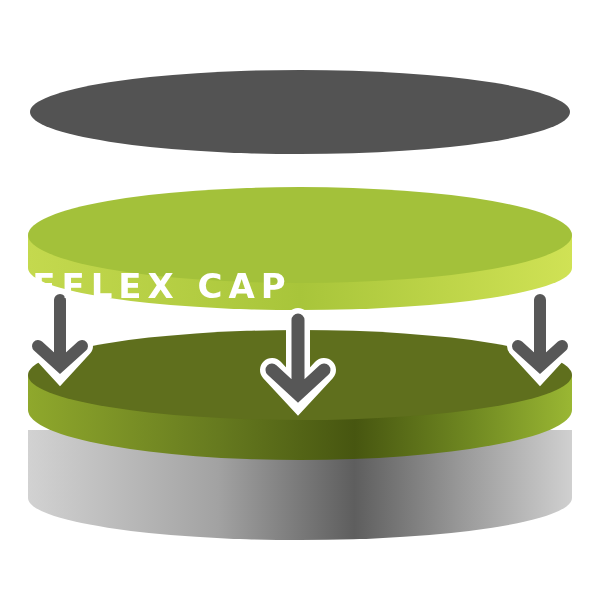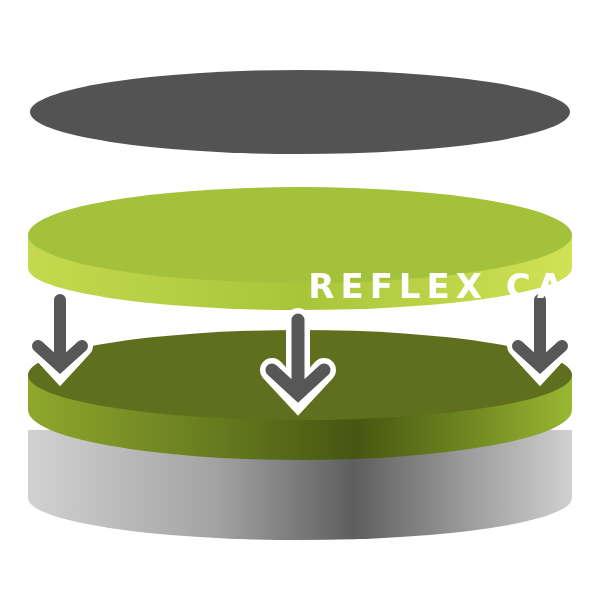--- a/index.html
+++ b/index.html
@@ -1,18 +1,18 @@
 <!DOCTYPE html>
 <html><head>
 <meta charset="utf-8">
 <style>
   html,body{margin:0;padding:0;background:#ffffff;}
   body{width:600px;height:600px;overflow:hidden;position:relative;font-family:"Liberation Sans",sans-serif;}
   svg{position:absolute;left:0;top:0;}
-  .label{position:absolute;left:0;top:266px;width:600px;text-align:right;color:#ffffff;font-weight:bold;font-size:34px;letter-spacing:6px;font-family:"DejaVu Sans",sans-serif;}
+  .label{position:absolute;left:0;top:266px;width:600px;text-align:left;color:#ffffff;font-weight:bold;font-size:34px;letter-spacing:6px;font-family:"DejaVu Sans",sans-serif;}
 </style>
 </head>
 <body>
 
 <svg width="600" height="600" viewBox="0 0 600 600">
   <defs>
     <linearGradient id="grayBand" x1="0" x2="1" y1="0" y2="0">
       <stop offset="0" stop-color="#d2d2d2"></stop>
       <stop offset="0.35" stop-color="#a2a2a2"></stop>
       <stop offset="0.6" stop-color="#5e5e5e"></stop>

